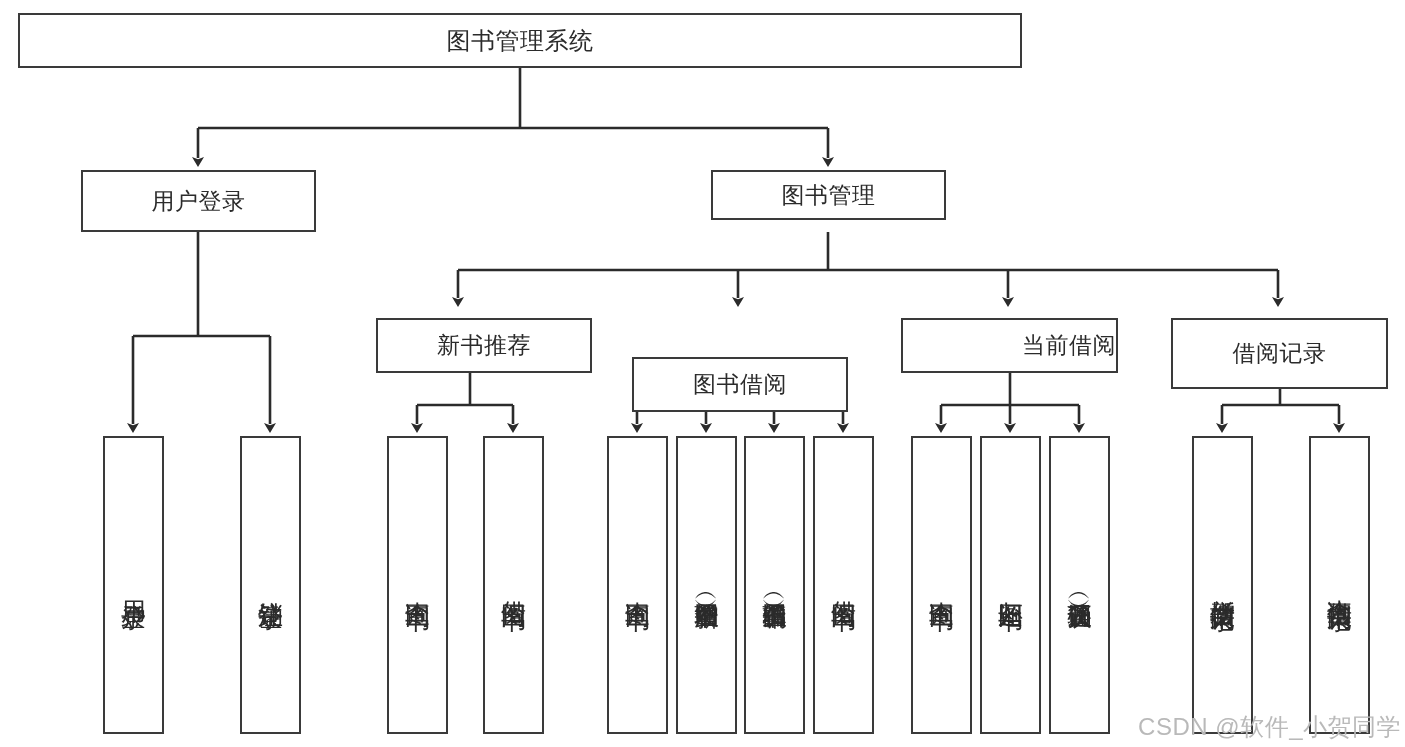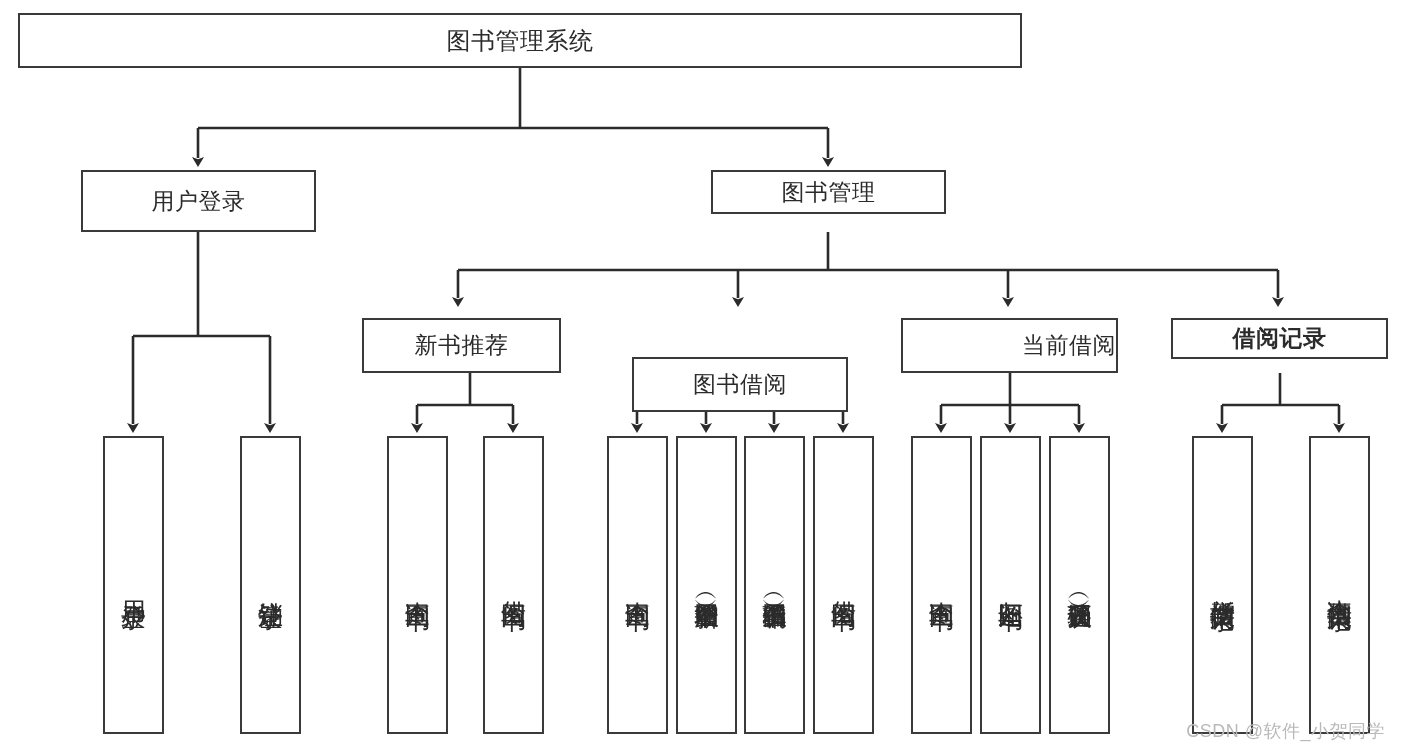--- a/index.html
+++ b/index.html
@@ -62,23 +62,23 @@
     line-height: 1.0;
     letter-spacing: 2px;
     white-space: nowrap;
   }
   .node.vert.tight .lbl {
     font-size: 24px;
     letter-spacing: 0px;
   }
   .watermark {
     position: absolute;
-    right: 20px;
+    right: 4px;
     bottom: 4px;
-    font-size: 18px;
+    font-size: 24px;
     color: #b9b9b9;
     letter-spacing: 0.5px;
     white-space: nowrap;
   }
 </style>
 </head>
 <body>
 
 <div id="canvas">
 
@@ -132,34 +132,34 @@
     </g>
   </svg>
 
   <div class="node horiz root" style="left:18px; top:13px; width:1004px; height:55px;">
     <span class="lbl">图书管理系统</span>
   </div>
 
   <div class="node horiz" style="left:81px; top:170px; width:235px; height:62px;">
     <span class="lbl">用户登录</span>
   </div>
-  <div class="node horiz" style="left:711px; top:170px; width:235px; height:44px;">
+  <div class="node horiz" style="left:711px; top:170px; width:235px; height:50px;">
     <span class="lbl">图书管理</span>
   </div>
 
-  <div class="node horiz" style="left:362px; top:318px; width:199px; height:55px;">
+  <div class="node horiz" style="left:376px; top:318px; width:216px; height:55px;">
     <span class="lbl">新书推荐</span>
   </div>
   <div class="node horiz" style="left:632px; top:318px; width:216px; height:55px;margin-top:39px;">
     <span class="lbl">图书借阅</span>
   </div>
   <div class="node horiz" style="left:901px; top:318px; width:217px; height:55px;justify-content:flex-end;">
     <span class="lbl">当前借阅</span>
   </div>
-  <div class="node horiz" style="left:1171px; top:318px; width:217px; height:41px;font-weight:bold;">
+  <div class="node horiz" style="left:1171px; top:318px; width:217px; height:71px;">
     <span class="lbl">借阅记录</span>
   </div>
 
   <div class="node vert" style="left:103px; top:436px; width:61px; height:298px;">
     <span class="lbl">用户登录</span>
   </div>
   <div class="node vert" style="left:240px; top:436px; width:61px; height:298px;">
     <span class="lbl">注销登录</span>
   </div>
 

